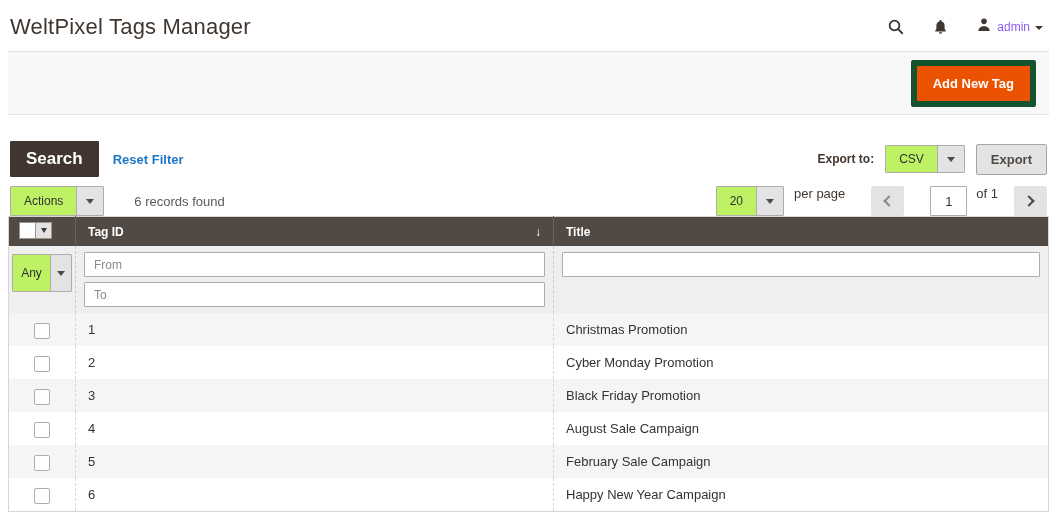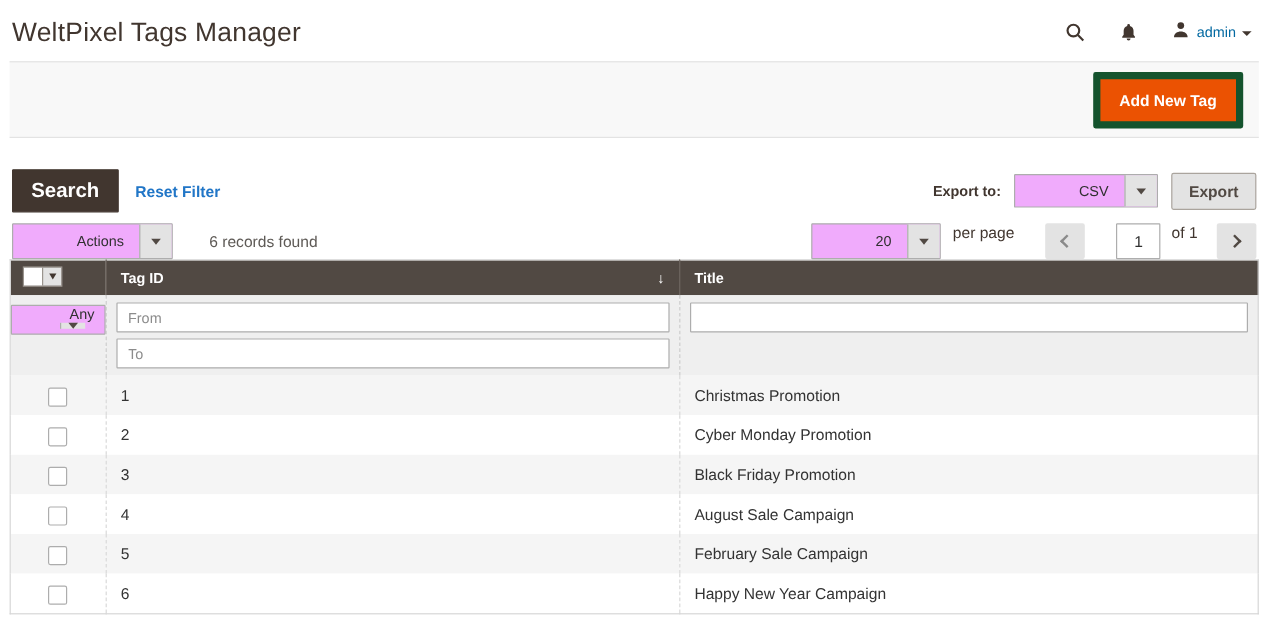--- a/index.html
+++ b/index.html
@@ -19,21 +19,21 @@
     height: 46px; padding: 8px 6px 0 2px;
   }
   .page-title {
     margin: 0; font-size: 22px; font-weight: 400; color: #41362f;
     letter-spacing: .2px;
   }
   .header-actions { display: flex; align-items: center; gap: 27px; }
   .icon-btn { background: none; border: none; padding: 0; cursor: pointer; display: flex; align-items: center; color: #41362f; }
   .icon-btn svg { display: block; }
   .user-menu { display: flex; align-items: center; gap: 5px; color: #41362f; }
-  .user-name { font-size: 12px; color: #0369a1; }
+  .user-name { font-size: 12px; color: #8b5cf6; }
   .caret-sm {
     width: 0; height: 0;
     border-left: 4px solid transparent; border-right: 4px solid transparent;
     border-top: 4px solid #41362f; margin-top: 2px;
   }
 
   
   .action-band {
     margin-top: 5px; height: 64px;
     background: #f8f8f8;
@@ -54,22 +54,22 @@
     font-family: inherit; font-size: 17px; font-weight: bold;
     padding: 7px 15px; border-radius: 1px; cursor: pointer;
   }
   .link-btn {
     background: none; border: none; color: #2176c7; font-family: inherit;
     font-size: 13px; font-weight: bold; margin-left: 14px; cursor: pointer; padding: 0;
   }
   .export-group { margin-left: auto; display: flex; align-items: center; gap: 11px; }
   .field-label { font-size: 12px; font-weight: bold; color: #41362f; }
   .select-widget {
-    display: inline-flex; align-items: stretch; background: #f0abfc;
-    border: 1px solid #adadad; border-radius: 1px; height: 28px; cursor: pointer; padding-left: 40px;
+    display: inline-flex; align-items: stretch; background: #bef264;
+    border: 1px solid #adadad; border-radius: 1px; height: 28px; cursor: pointer;
   }
   .select-widget .sel-text {
     display: flex; align-items: center; padding: 0 13px; font-size: 12px; color: #303030;
   }
   .select-widget .sel-caret {
     width: 27px; background: #e3e3e3; border-left: 1px solid #adadad;
     display: flex; align-items: center; justify-content: center;
   }
   .caret-down {
     width: 0; height: 0;
@@ -121,21 +121,21 @@
   .th-select .cb { width: 15px; height: 15px; background: #fff; }
   .th-select .cbc { width: 16px; height: 15px; background: #e3e3e3; border-left: 1px solid #9a948e;
     display: flex; align-items: center; justify-content: center; }
   .th-select .caret-down { border-top-color: #41362f; border-left-width: 3.5px; border-right-width: 3.5px; }
 
   .grid .filters td {
     background: #efefef; border-left: 1px dashed #cccccc;
     padding: 6px 8px; vertical-align: top;
   }
   .grid .filters td:first-child { border-left: none; text-align: center; }
-  .any-widget { height: 25px; margin-top: 1px; flex-direction: column; }
+  .any-widget { height: 38px; margin-top: 1px; }
   .any-widget .sel-text { padding: 0 8px; }
   .any-widget .sel-caret { width: 21px; }
   .flt-input {
     width: 100%; height: 25px; border: 1px solid #adadad; border-radius: 1px;
     font-family: inherit; font-size: 12px; color: #303030; padding: 0 9px; background: #fff;
   }
   .flt-input::placeholder { color: #8c8c8c; opacity: 1; }
   .flt-input.from { margin-bottom: 5px; }
 
   .grid tbody td {

